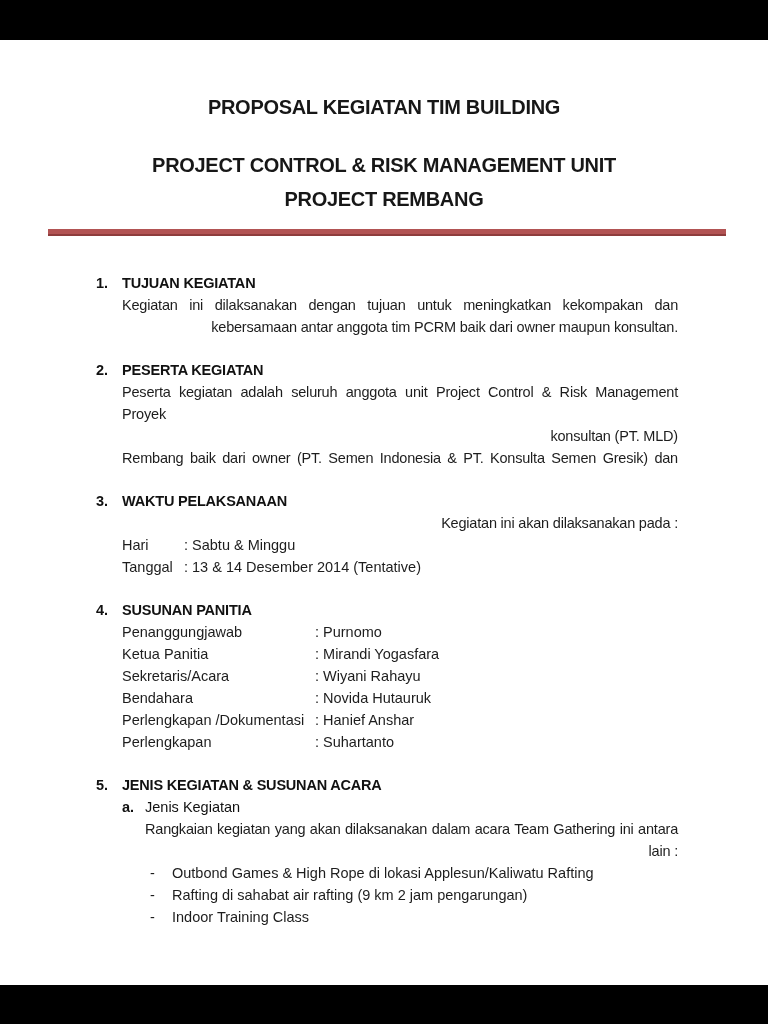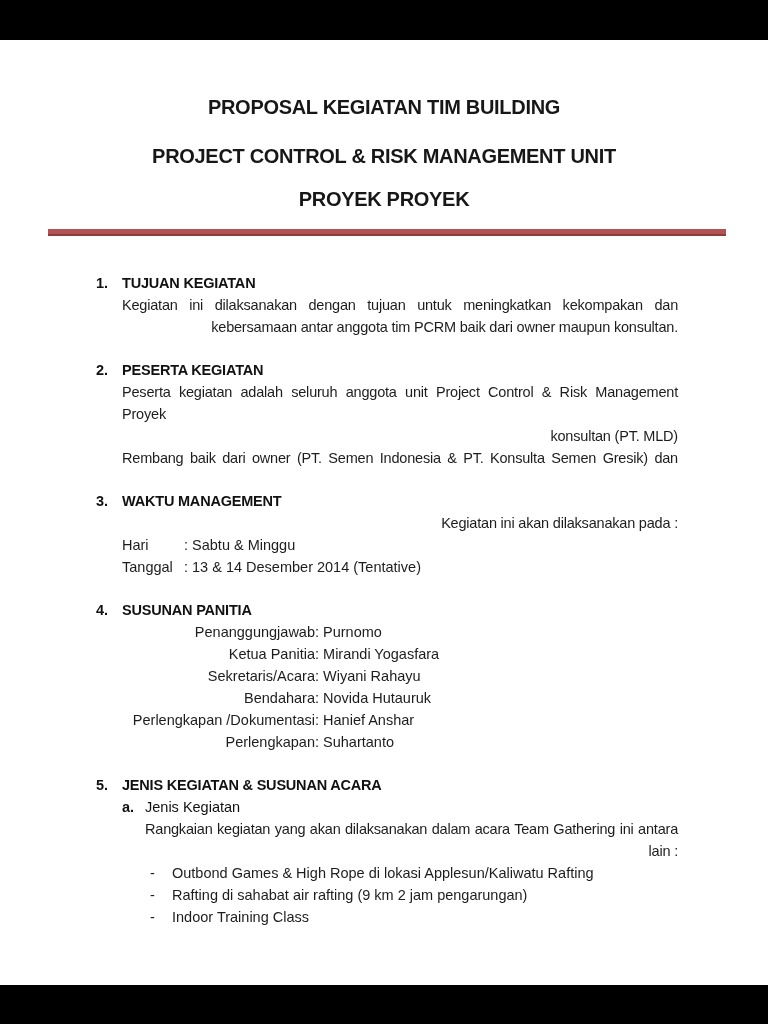--- a/index.html
+++ b/index.html
@@ -16,38 +16,38 @@
   .content{position:absolute;left:0;top:272px;width:768px;color:#1d1d1d;font-size:14.5px;line-height:22px;}
   .sec{position:relative;padding-left:122px;width:556px;}
   .sec + .sec{margin-top:21px;}
   .num{position:absolute;left:96px;top:0;font-weight:bold;color:#111;}
   .head{font-weight:bold;color:#111;letter-spacing:-0.2px;}
   .line{letter-spacing:-0.2px;text-align:right;}
   .just{text-align:justify;text-align-last:justify;}
   .row{display:flex;}
   .lbl{flex:0 0 auto;}
   .w3 .lbl{width:62px;}
-  .w4 .lbl{width:193px;text-align:right;}
+  .w4 .lbl{width:193px;}
   .sub{position:relative;padding-left:23px;width:533px;}
   .subnum{position:absolute;left:0;top:0;font-weight:bold;color:#111;}
   .subhead{font-weight:normal;color:#111;}
   .bullet{position:relative;padding-left:27px;}
   .dash{position:absolute;left:5px;top:0;}
 </style>
 </head>
 <body>
 
 <div class="canvas">
   <div class="page"></div>
   <div class="bar top"></div>
   <div class="bar bottom"></div>
 
   <div class="title" style="top:96px">PROPOSAL KEGIATAN TIM BUILDING</div>
-  <div class="title" style="top:145px">PROJECT CONTROL &amp; RISK MANAGEMENT UNIT</div>
-  <div class="title" style="top:188px">PROYEK PROYEK</div>
+  <div class="title" style="top:154px">PROJECT CONTROL &amp; RISK MANAGEMENT UNIT</div>
+  <div class="title" style="top:188px">PROJECT REMBANG</div>
   <div class="rule"></div>
 
   <div class="content">
 
     <div class="sec">
       <span class="num">1.</span>
       <div class="head">TUJUAN KEGIATAN</div>
       <div class="line just">Kegiatan ini dilaksanakan dengan tujuan untuk meningkatkan kekompakan dan</div>
       <div class="line">kebersamaan antar anggota tim PCRM baik dari owner maupun konsultan.</div>
     </div>
@@ -55,21 +55,21 @@
     <div class="sec">
       <span class="num">2.</span>
       <div class="head">PESERTA KEGIATAN</div>
       <div class="line just">Peserta kegiatan adalah seluruh anggota unit Project Control &amp; Risk Management Proyek</div>
       <div class="line">konsultan (PT. MLD)</div>
       <div class="line just">Rembang baik dari owner (PT. Semen Indonesia &amp; PT. Konsulta Semen Gresik) dan</div>
     </div>
 
     <div class="sec w3">
       <span class="num">3.</span>
-      <div class="head">WAKTU MANAGEMENT</div>
+      <div class="head">WAKTU PELAKSANAAN</div>
       <div class="line">Kegiatan ini akan dilaksanakan pada :</div>
       <div class="row">
         <span class="lbl">Hari</span>
         <span class="val">: Sabtu &amp; Minggu</span>
       </div>
       <div class="row">
         <span class="lbl">Tanggal</span>
         <span class="val">: 13 &amp; 14 Desember 2014 (Tentative)</span>
       </div>
     </div>

